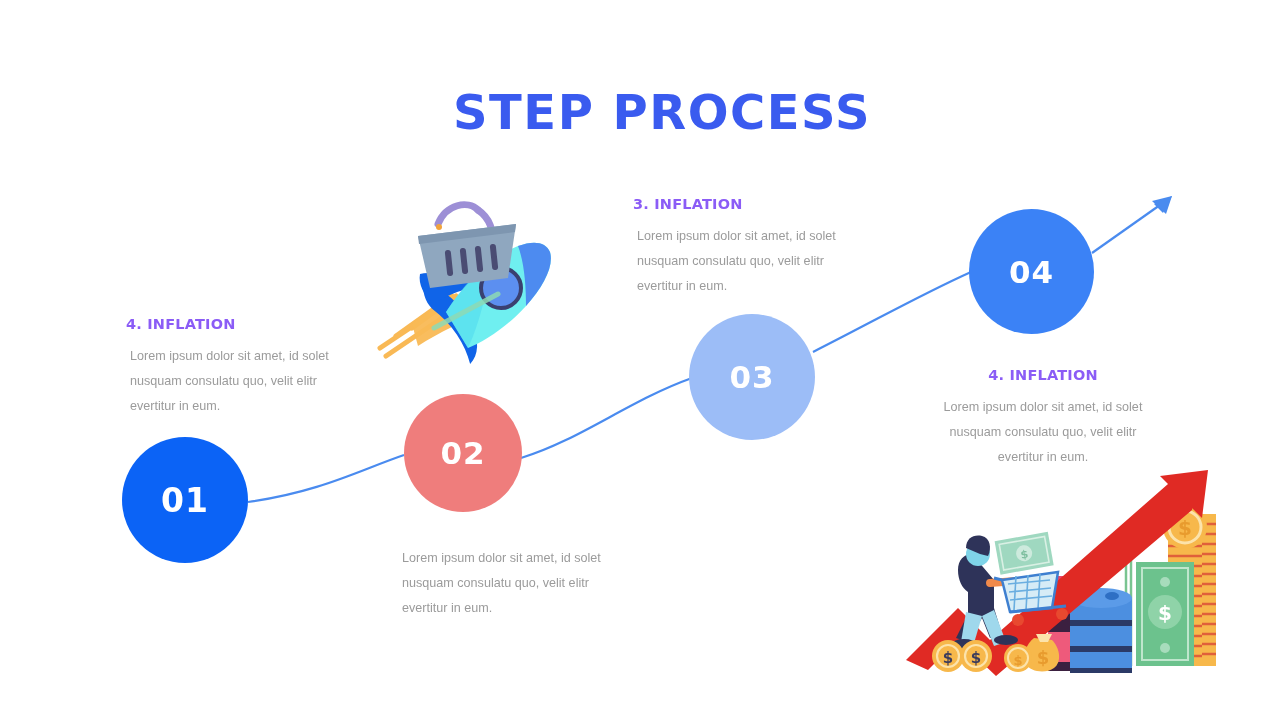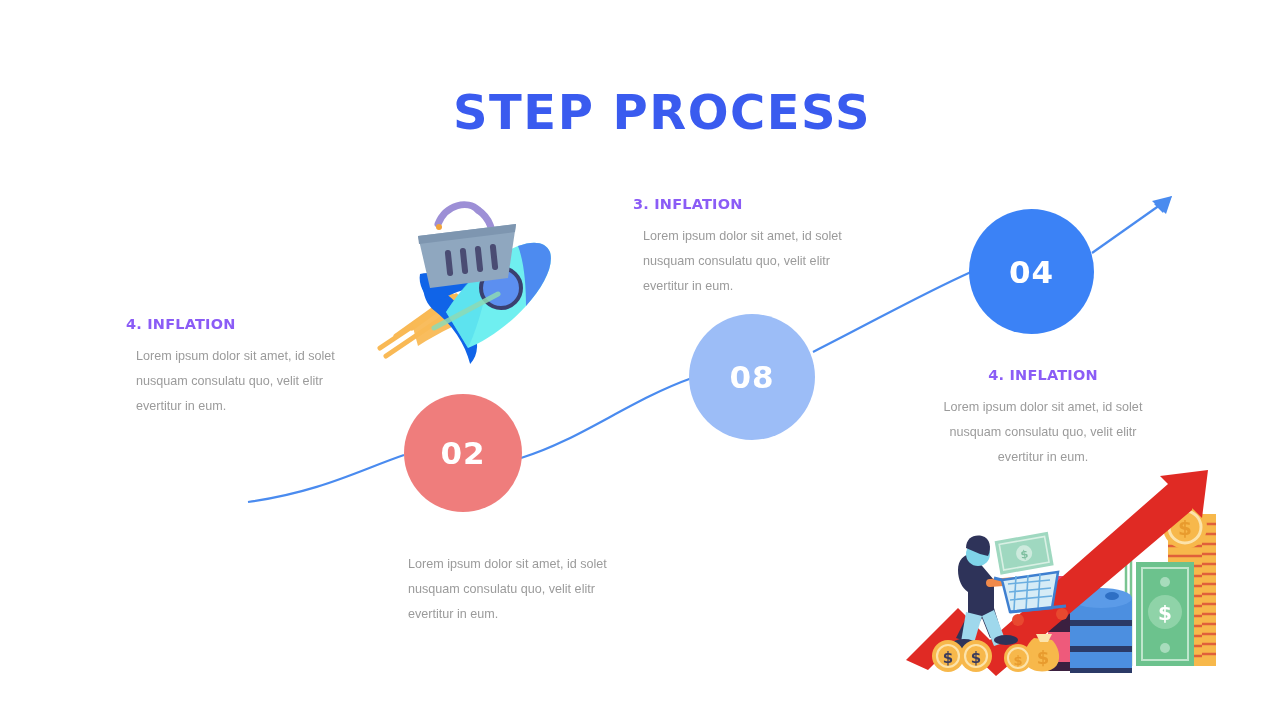--- a/index.html
+++ b/index.html
@@ -35,21 +35,21 @@
   .c4{left:969px;top:209px;width:125px;height:125px;background:#3b82f6;font-size:31px;}
 
   
   .block{position:absolute;width:240px;}
   .block .head{
     font-size:14.5px;font-weight:bold;color:#8b5cf6;letter-spacing:.2px;
     margin:0 0 12px 0;
     font-family:"DejaVu Sans","Liberation Sans",sans-serif;
   }
   .block .body{
-    font-size:12.6px;color:#9b9b9b;line-height:2.0;margin:10px;
+    font-size:12.6px;color:#9b9b9b;line-height:2.0;margin:4px;
     font-family:"Liberation Sans","DejaVu Sans",sans-serif;
   }
   .b1{left:126px;top:316px;}
   .b2{left:398px;top:542px;}
   .b3{left:633px;top:196px;}
   .b4{left:928px;top:367px;width:230px;text-align:center;}
 
   
   .illus{position:absolute;}
   .rocket{left:368px;top:196px;width:200px;height:180px;}
@@ -232,22 +232,23 @@
     <g>
       <circle cx="50" cy="194" r="16" fill="#F7B84B"></circle>
       <circle cx="50" cy="194" r="11" fill="none" stroke="#FCE3AB" stroke-width="2.2"></circle>
       <text x="50" y="201" font-size="15" font-weight="bold" fill="#3B3B5C" text-anchor="middle" font-family="DejaVu Sans, sans-serif">$</text>
       <circle cx="78" cy="194" r="16" fill="#F7B84B"></circle>
       <circle cx="78" cy="194" r="11" fill="none" stroke="#FCE3AB" stroke-width="2.2"></circle>
       <text x="78" y="201" font-size="15" font-weight="bold" fill="#3B3B5C" text-anchor="middle" font-family="DejaVu Sans, sans-serif">$</text>
     </g>
   </svg>
 
+  <div class="circle c1">01</div>
   <div class="circle c2">02</div>
-  <div class="circle c3">08</div>
+  <div class="circle c3">03</div>
   <div class="circle c4">04</div>
 
   <div class="block b1">
     <p class="head">4. INFLATION</p>
     <p class="body">Lorem ipsum dolor sit amet, id solet nusquam consulatu quo, velit elitr evertitur in eum.</p>
   </div>
 
   <div class="block b2">
     <p class="body">Lorem ipsum dolor sit amet, id solet nusquam consulatu quo, velit elitr evertitur in eum.</p>
   </div>

